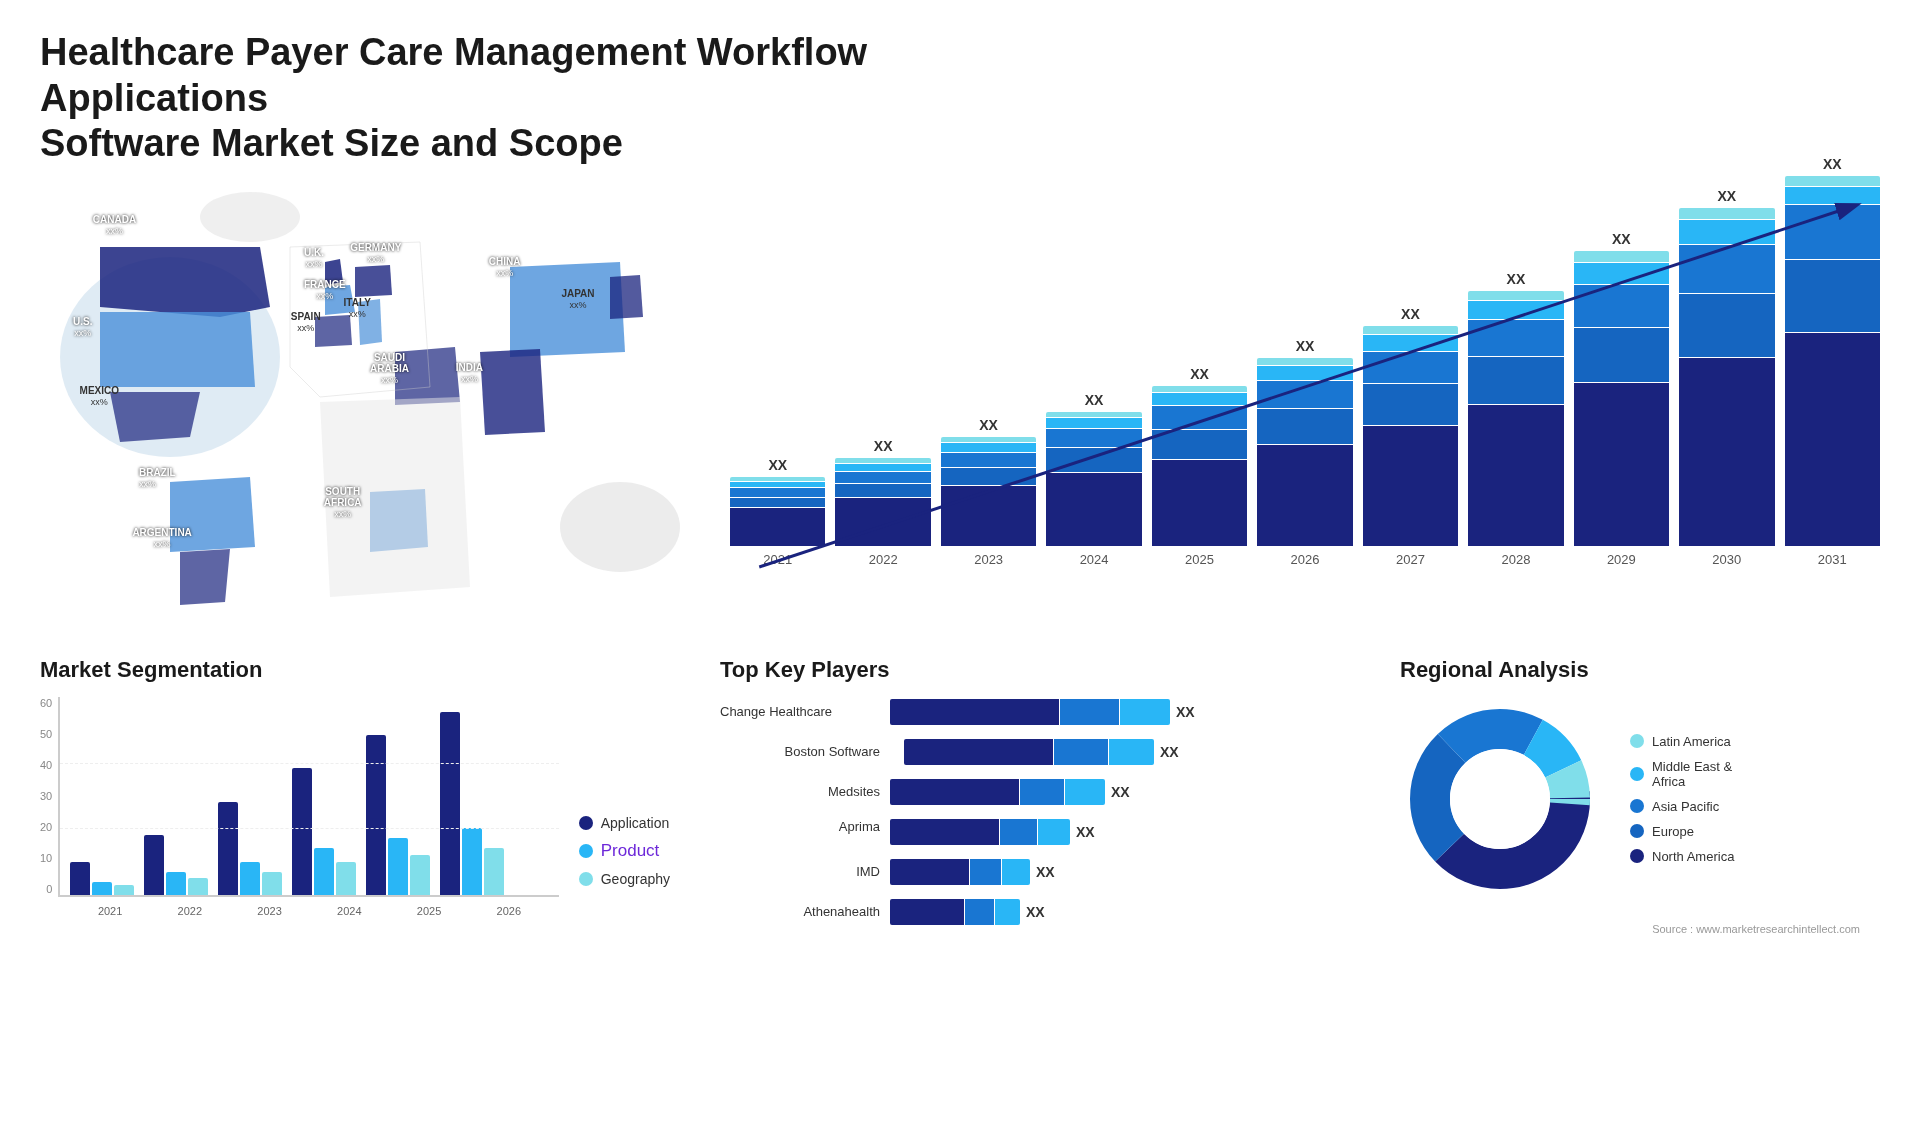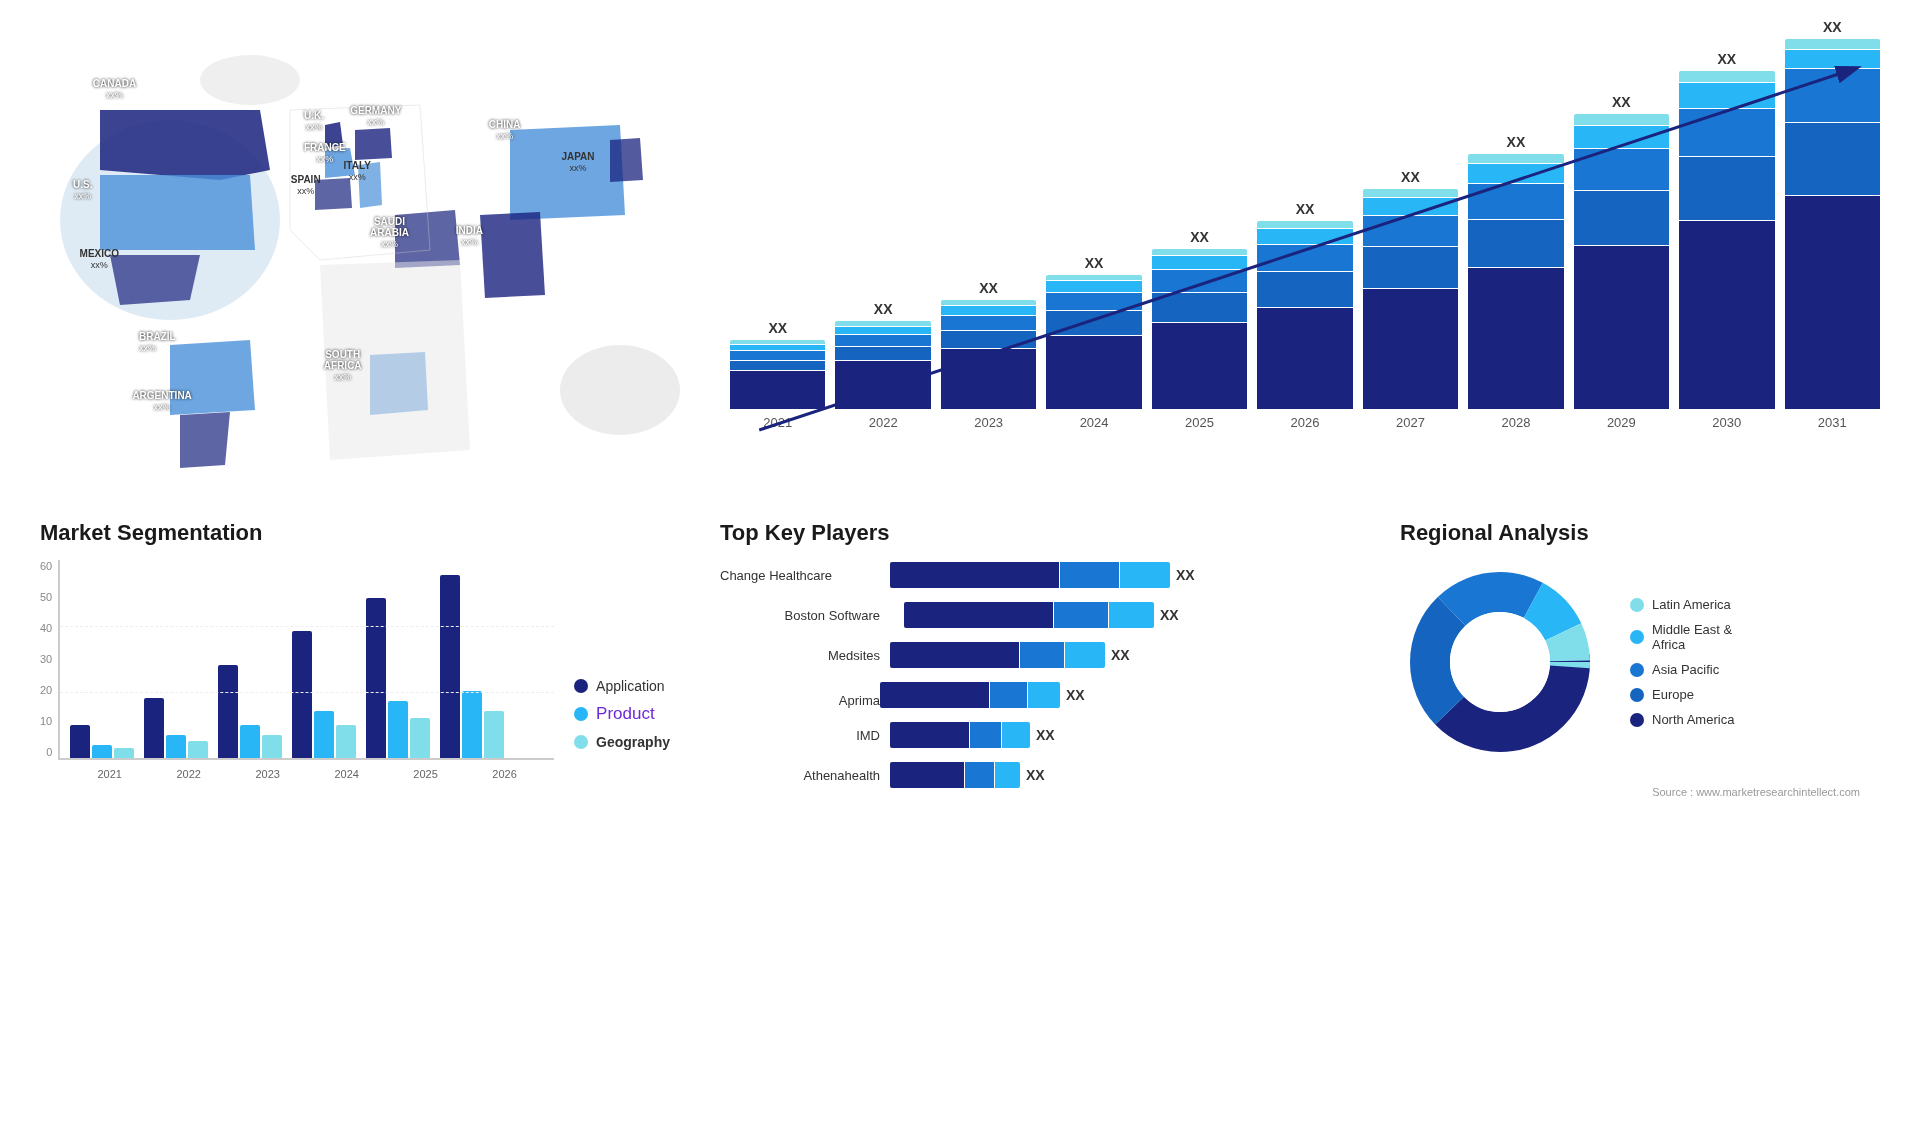--- a/index.html
+++ b/index.html
@@ -55,20 +55,26 @@
       align-items: center;
       gap: 8px;
       font-size: 14px;
       color: #333;
     }
   </style>
 </head>
 <body>
 
 <div class="header">
+  <div class="title-block">
+    <h1>
+      <span>Healthcare Payer Care Management Workflow Applications</span><br>
+      <span>Software Market Size and Scope</span>
+    </h1>
+  </div>
 </div>
 
 <div style="display:grid; grid-template-columns: 660px 1fr; gap:0; padding: 0 40px;">
 
   <div class="world-map-container" style="position:relative; height:460px;">
     <svg viewBox="0 0 660 460" style="width:100%; height:100%;">
 
       <ellipse cx="130" cy="170" rx="110" ry="100" fill="#bfd7ea" opacity="0.5"></ellipse>
 
       <path d="M60,60 L220,60 L230,120 L180,130 L60,120 Z" fill="#1a237e" opacity="0.85"></path>
@@ -369,21 +375,21 @@
         <div class="legend-item">
           <div style="width:14px;height:14px;border-radius:50%;background:#1a237e;flex-shrink:0;"></div>
           <span style="font-size:14px;color:#333;">Application</span>
         </div>
         <div class="legend-item">
           <div style="width:14px;height:14px;border-radius:50%;background:#29b6f6;flex-shrink:0;"></div>
           <span style="font-size:17px;color:#6d28d9;">Product</span>
         </div>
         <div class="legend-item">
           <div style="width:14px;height:14px;border-radius:50%;background:#80deea;flex-shrink:0;"></div>
-          <span style="font-size:14px;color:#333;font-weight:bold;">Geography</span>
+          <span style="font-size:14px;color:#333;">Geography</span>
         </div>
       </div>
     </div>
   </div>
 
   <div style="padding: 0 20px;">
     <h2 style="font-size:22px;font-weight:700;color:#1a1a1a;margin-bottom:16px;">Top Key Players</h2>
 
     <div style="display:flex;align-items:center;gap:10px;margin-bottom:14px;">
       <span style="font-size:13px;color:#333;width:160px;text-align:left;">Change Healthcare</span>
@@ -411,21 +417,21 @@
       <span style="font-size:13px;color:#333;width:160px;text-align:right;">Medsites</span>
       <div style="display:flex;align-items:center;gap:6px;">
         <div style="height:26px;display:flex;gap:1px;border-radius:2px;overflow:hidden;width:215px;">
           <div style="background:#1a237e;width:130px;height:100%;"></div>
           <div style="background:#1976d2;width:45px;height:100%;"></div>
           <div style="background:#29b6f6;width:40px;height:100%;"></div>
         </div>
         <span style="font-size:14px;font-weight:600;color:#333;">XX</span>
       </div>
     </div>
-    <div style="display:flex;align-items:flex-end;margin-bottom:14px;">
+    <div style="display:flex;align-items:flex-start;gap:10px;margin-bottom:14px;">
       <span style="font-size:13px;color:#333;width:160px;text-align:right;">Aprima</span>
       <div style="display:flex;align-items:center;gap:6px;">
         <div style="height:26px;display:flex;gap:1px;border-radius:2px;overflow:hidden;width:180px;">
           <div style="background:#1a237e;width:110px;height:100%;"></div>
           <div style="background:#1976d2;width:38px;height:100%;"></div>
           <div style="background:#29b6f6;width:32px;height:100%;"></div>
         </div>
         <span style="font-size:14px;font-weight:600;color:#333;">XX</span>
       </div>
     </div>

